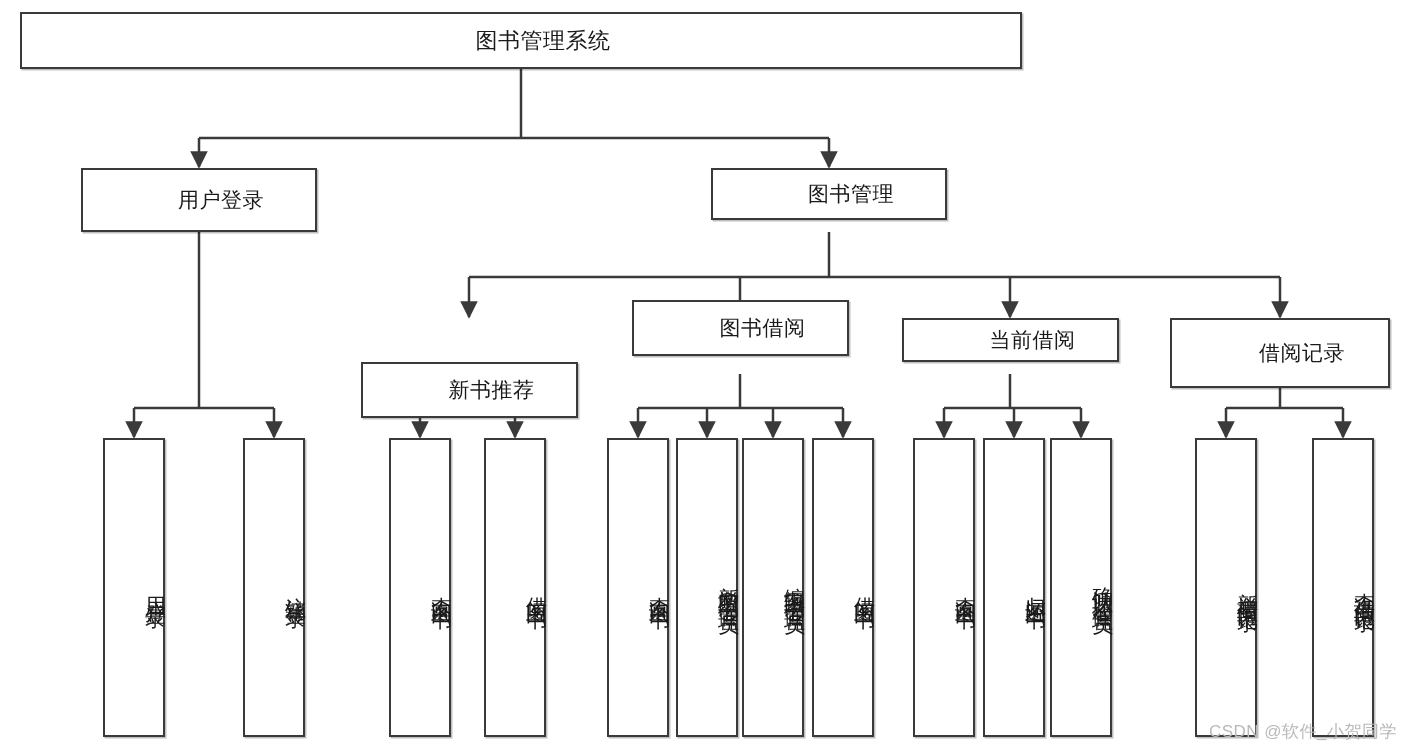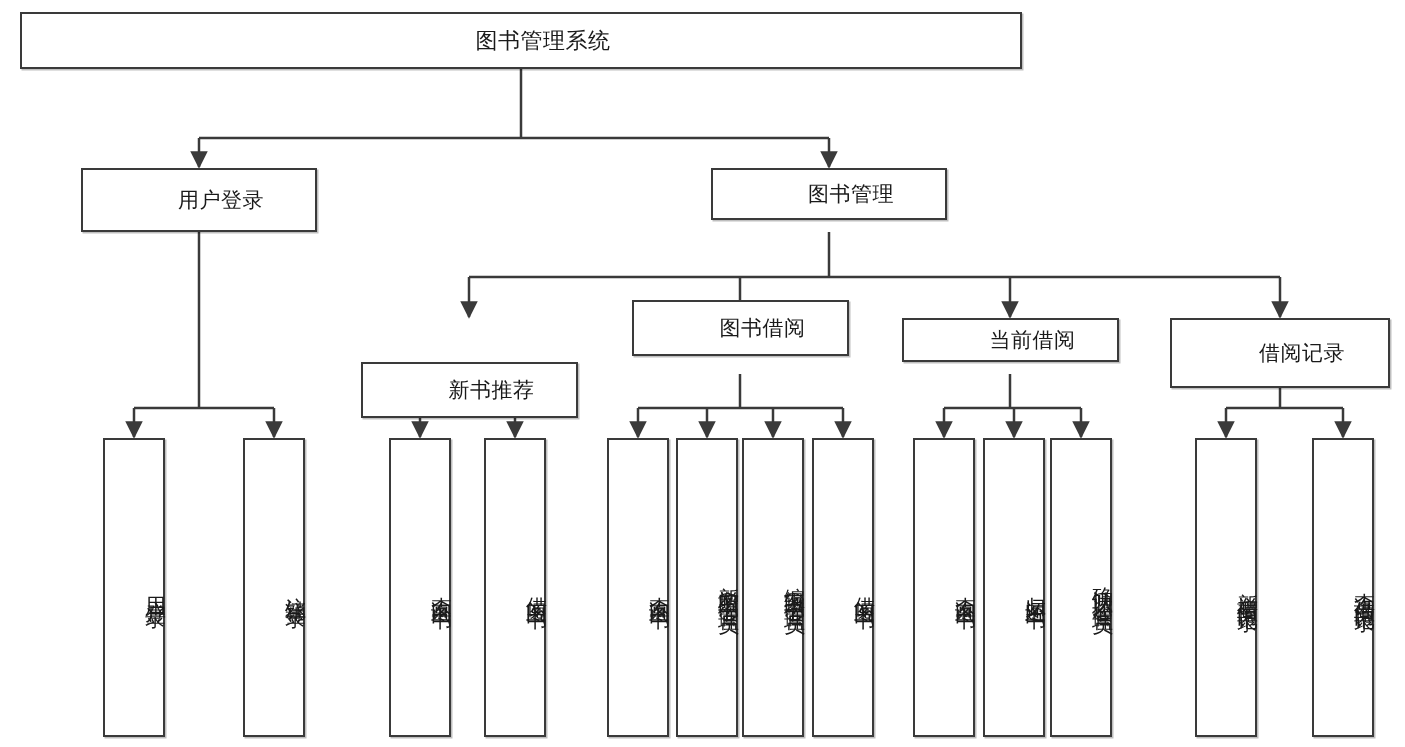--- a/index.html
+++ b/index.html
@@ -175,13 +175,14 @@
         <span class="lbl">确认归还（管理员）</span>
       </div>
       <div class="node v" style="left: 1195px; top: 438px; width: 62px; height: 299px;">
         <span class="lbl">新增借阅记录</span>
       </div>
       <div class="node v" style="left: 1312px; top: 438px; width: 62px; height: 299px;">
         <span class="lbl">查询借阅记录</span>
       </div>
     </div>
 
+  <div id="watermark">CSDN @软件_小贺同学</div>
 </div>
 
 </body></html>

